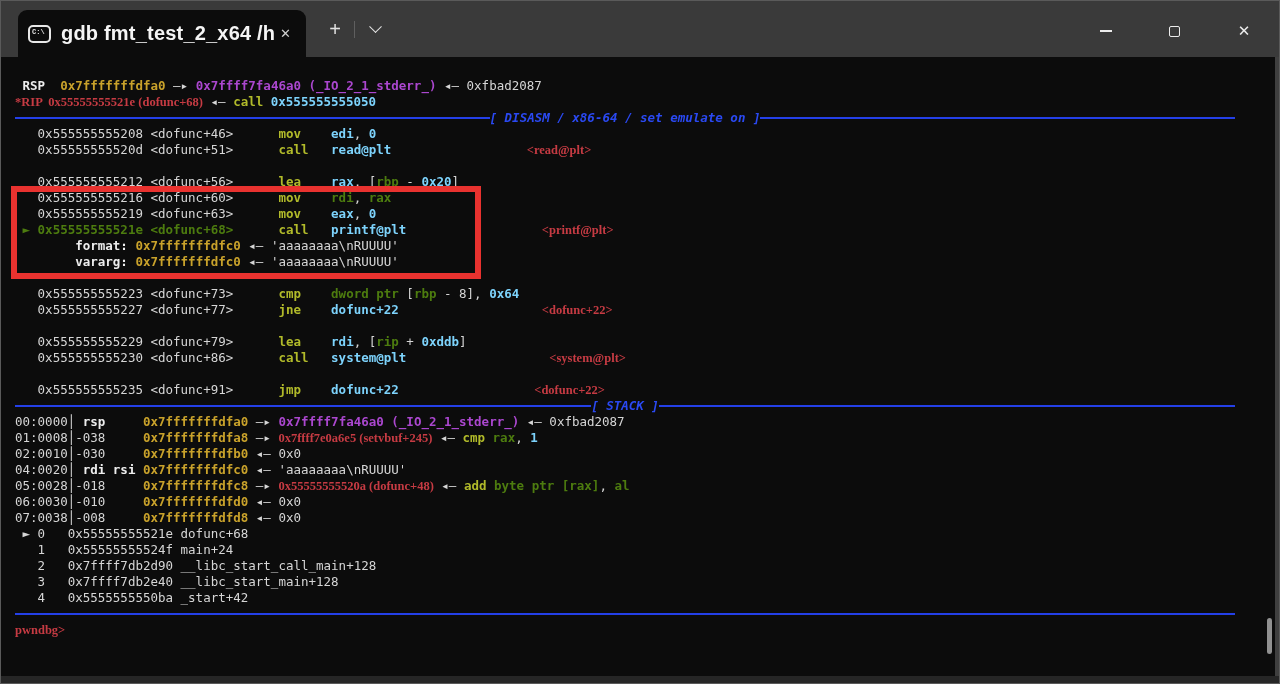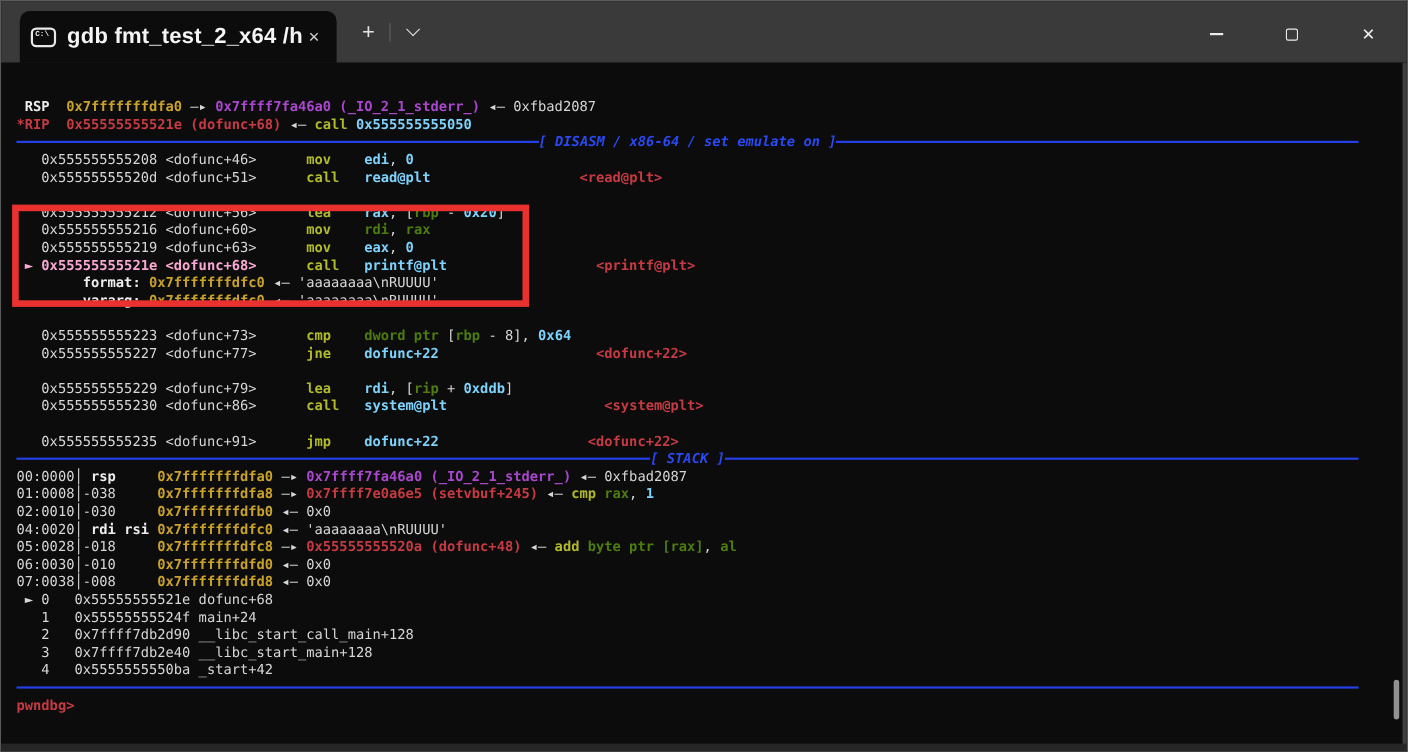--- a/index.html
+++ b/index.html
@@ -35,30 +35,30 @@
     transform:rotate(45deg) translate(-2px,-2px); }
   .ctl { position:absolute; top:12px; width:44px; height:36px;
     display:flex; align-items:center; justify-content:center; }
   .ctl-min { left:1083px; } .ctl-max { left:1151px; } .ctl-close { left:1221px; }
   .min-bar { width:12px; height:1.6px; background:#ececec; }
   .max-box { width:11px; height:11px; border:1.4px solid #ececec; border-radius:2px; }
   .close-x { color:#ececec; font-size:15px; }
   
   .terminal {
     position:relative; height:621px; background:#0c0c0c;
-    padding:32px 44px 0 14px;
+    padding:21px 44px 0 14px;
     font-family:"DejaVu Sans Mono","DejaVu Sans", monospace;
     font-size:12.5px; line-height:16px;
   }
   .tline { white-space:pre; height:16px; }
   .seg.w  { color:#d6d6d6; }
   .seg.wb { color:#ededed; font-weight:bold; }
   .seg.y  { color:#c9a22b; font-weight:bold; }
-  .seg.r  { color:#c63b43; font-weight:bold; }
-  .seg.g  { color:#f9a8d4; font-weight:bold;margin-top:46px; }
+  .seg.r  { color:#c63b43; font-weight:bold;font-family:Liberation Serif, serif; }
+  .seg.g  { color:#4d7c0f; font-weight:bold;margin-top:46px; }
   .seg.o  { color:#b1ba2a; font-weight:bold; }
   .seg.c  { color:#4d7c0f; font-weight:bold; }
   .seg.p  { color:#7dd3fc; font-weight:bold; }
   .seg.m  { color:#ab47cf; font-weight:bold; }
   .sep { display:flex; align-items:center; height:16px;font-style:italic; }
   .sep .ln { flex:1; height:2px; background:#2440e8; }
   .sep .lbl { color:#2a49f2; font-weight:bold; white-space:pre; font-size:12.5px; }
   .rule { display:flex; align-items:center; height:16px; }
   .rule .ln { width:100%; height:2px; background:#2440e8; }
   

